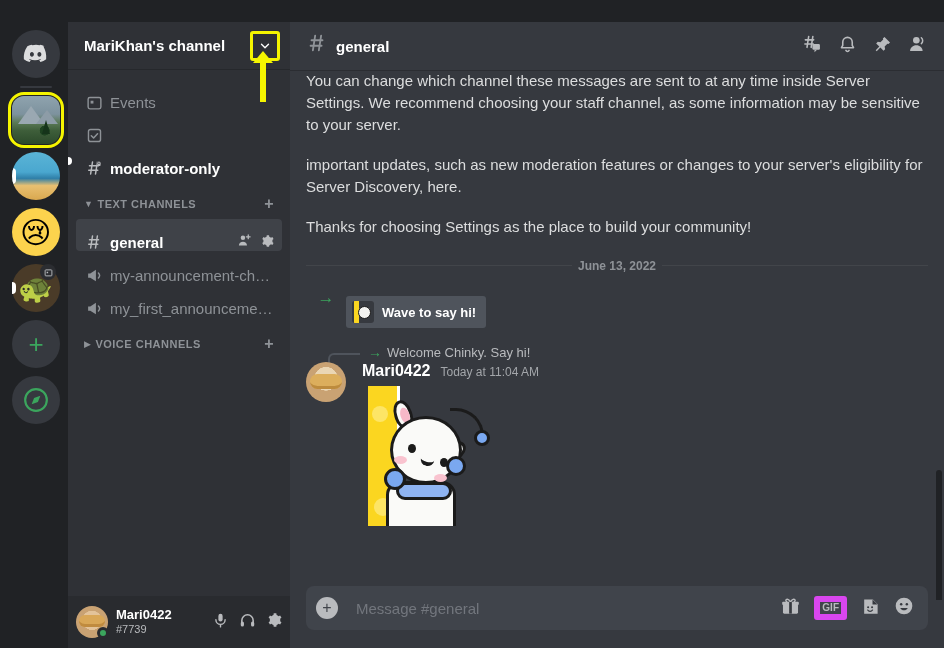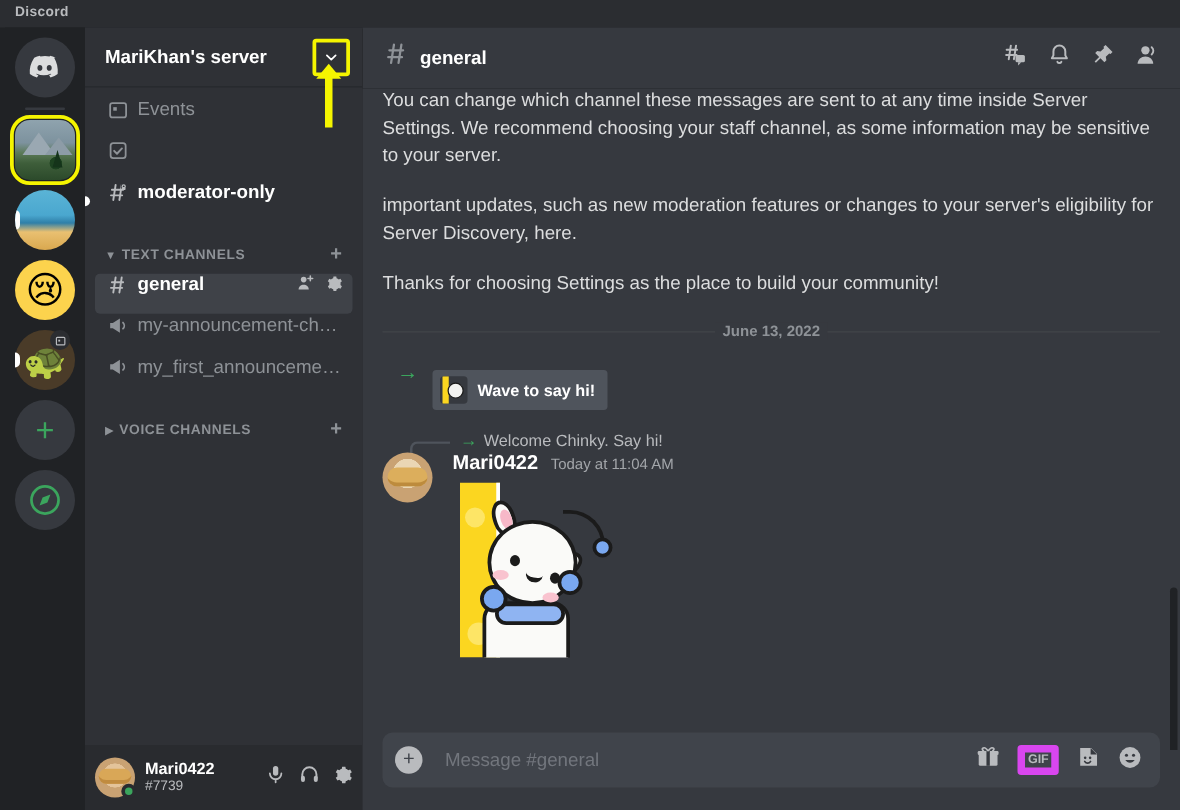--- a/index.html
+++ b/index.html
@@ -107,21 +107,21 @@
     position: absolute; left: 260px; top: 62px; width: 6px; height: 40px;
     background: #f5f500; z-index: 50;
   }
   .ann-arrow:before {
     content: ""; position: absolute; left: -7px; top: -11px;
     border-left: 10px solid transparent; border-right: 10px solid transparent;
     border-bottom: 12px solid #f5f500;
   }
   .chan-list { padding-top: 8px; height: 556px; overflow: hidden; }
   .row {
-    display: flex; align-items: flex-start; height: 32px;
+    display: flex; align-items: flex-end; height: 32px;
     margin: 1px 8px; padding: 0 8px; border-radius: 4px;
     color: #8e9297; font-size: 15px; position: relative;
   }
   .row .ic { width: 20px; margin-right: 6px; display:flex; align-items:center; justify-content:center; flex-shrink:0;}
   .row .lbl { flex:1; white-space: nowrap; overflow: hidden; text-overflow: ellipsis; }
   .row.unread .lbl { color: #fff; font-weight: bold; }
   .row.unread:before {
     content:""; position:absolute; left:-12px; top:12px;
     width:8px;height:8px;border-radius:50%;background:#fff;
   }
@@ -292,23 +292,20 @@
   .scrollbar {
     position:absolute; right:2px; top:400px; width:6px; height:170px;
     background:#202225; border-radius:3px;
   }
 </style>
 </head>
 <body>
 
 <div class="window">
 
-  <div class="titlebar">
-    <div class="t">Discord</div>
-  </div>
 
   <div class="rail">
 
     <div class="rail-item home">
       <svg width="28" height="28" viewBox="0 0 24 24">
         <path fill="#dcddde" d="M19.3 5.3A16 16 0 0015.4 4l-.2.4a15 15 0 00-6.4 0L8.6 4a16 16 0 00-4 1.3C2 9.1 1.3 12.8 1.6 16.4a16 16 0 004.9 2.5l1-1.6a10 10 0 01-1.6-.8l.4-.3a11.4 11.4 0 009.7 0l.4.3a10 10 0 01-1.6.8l1 1.6a16 16 0 004.9-2.5c.4-4.2-.6-7.9-2.4-11.1zM8.5 14.3c-1 0-1.7-.9-1.7-2s.7-2 1.7-2 1.8.9 1.7 2c0 1.1-.7 2-1.7 2zm6.4 0c-1 0-1.7-.9-1.7-2s.7-2 1.7-2 1.8.9 1.7 2c0 1.1-.7 2-1.7 2z"></path>
       </svg>
     </div>
     <div class="rail-sep"></div>
 
@@ -352,21 +349,21 @@
       <svg class="compass-glyph" viewBox="0 0 24 24">
         <circle cx="12" cy="12" r="10" fill="none" stroke="#3ba55d" stroke-width="2"></circle>
         <path d="M16 8l-2.2 5.8L8 16l2.2-5.8z" fill="#3ba55d"></path>
       </svg>
     </div>
   </div>
 
   <div class="sidebar">
 
     <div class="server-header">
-      <div class="server-name">MariKhan's server</div>
+      <div class="server-name">MariKhan's channel</div>
       <div class="hl-box">
         <svg width="14" height="14" viewBox="0 0 24 24">
           <path d="M6 9l6 6 6-6" fill="none" stroke="#ffffff" stroke-width="2.4" stroke-linecap="round" stroke-linejoin="round"></path>
         </svg>
       </div>
     </div>
 
     <div class="chan-list">
 
       <div class="row">

